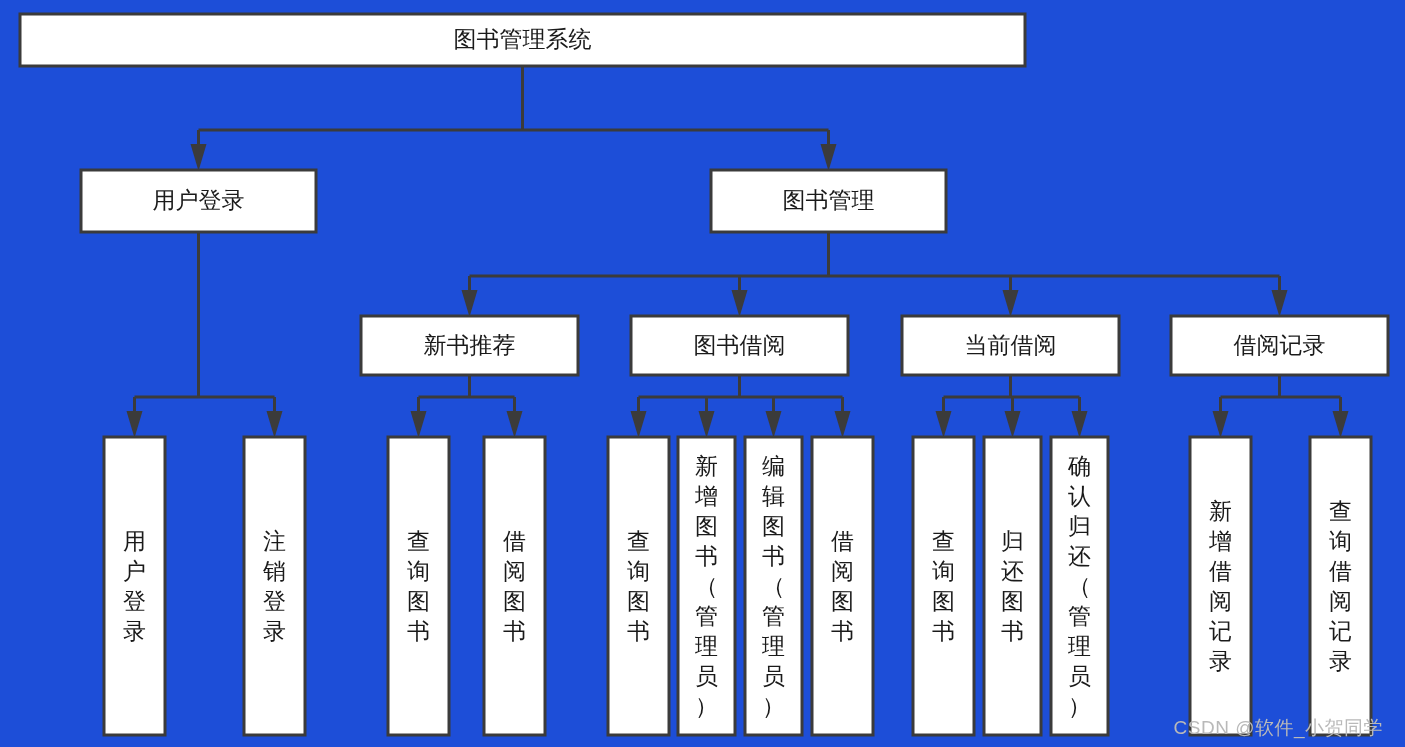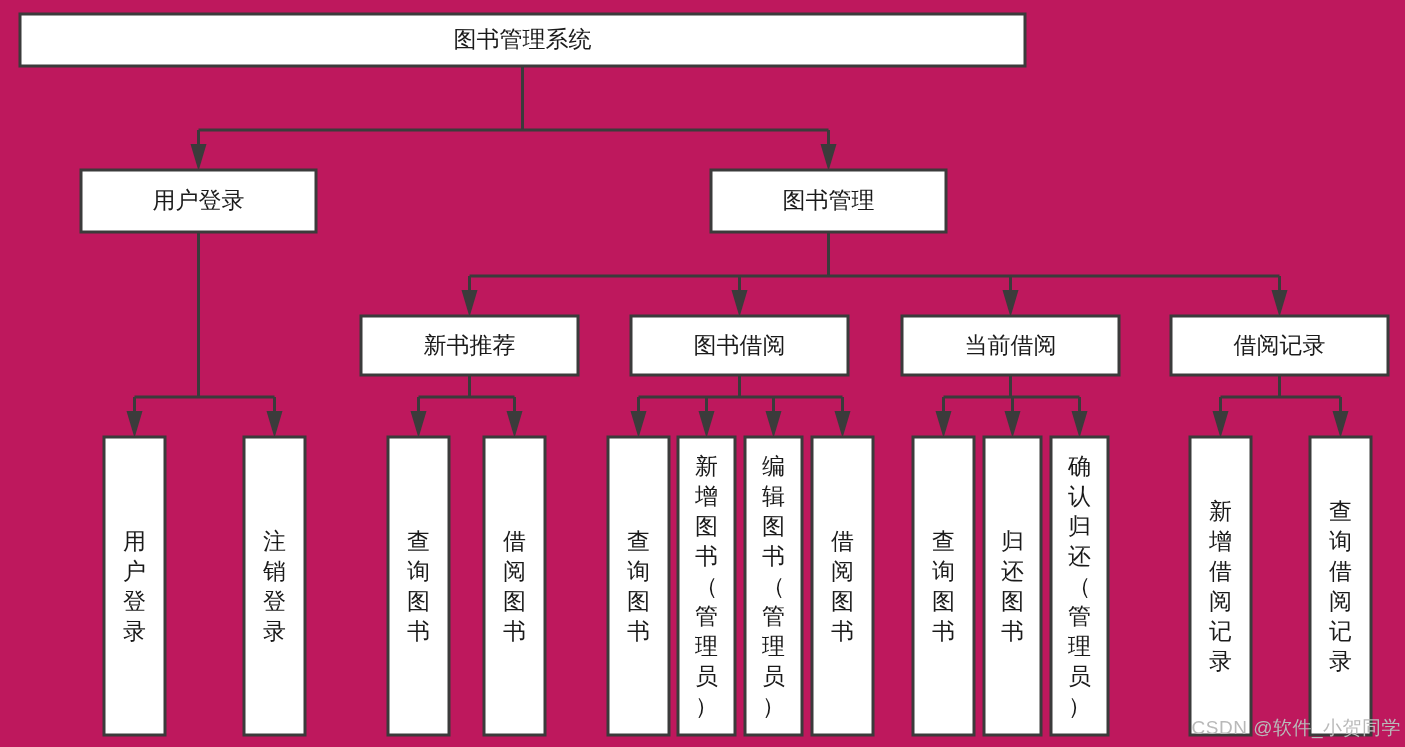--- a/index.html
+++ b/index.html
@@ -10,21 +10,21 @@
   body {
     width: 1405px;
     height: 747px;
     font-family: "Liberation Sans", "DejaVu Sans", sans-serif;
     overflow: hidden;
   }
   #diagram-root {
     position: relative;
     width: 1405px;
     height: 747px;
-    background: #be185d;
+    background: #1d4ed8;
   }
   svg.canvas {
     position: absolute;
     left: 0;
     top: 0;
     width: 1405px;
     height: 747px;
   }
   .node-rect {
     fill: #ffffff;
@@ -49,21 +49,21 @@
     dominant-baseline: middle;
   }
   .node-label-v {
     font-family: "Liberation Sans", "DejaVu Sans", sans-serif;
     font-size: 23px;
     fill: #1a1a1a;
     text-anchor: middle;
   }
   .watermark-text {
     position: absolute;
-    right: 4px;
+    right: 22px;
     bottom: 6px;
     font-family: "Liberation Sans", "DejaVu Sans", sans-serif;
     font-size: 19px;
     color: #b9b9b9;
     white-space: nowrap;
     letter-spacing: 0.5px;
     user-select: none;
   }
 </style>
 </head>

